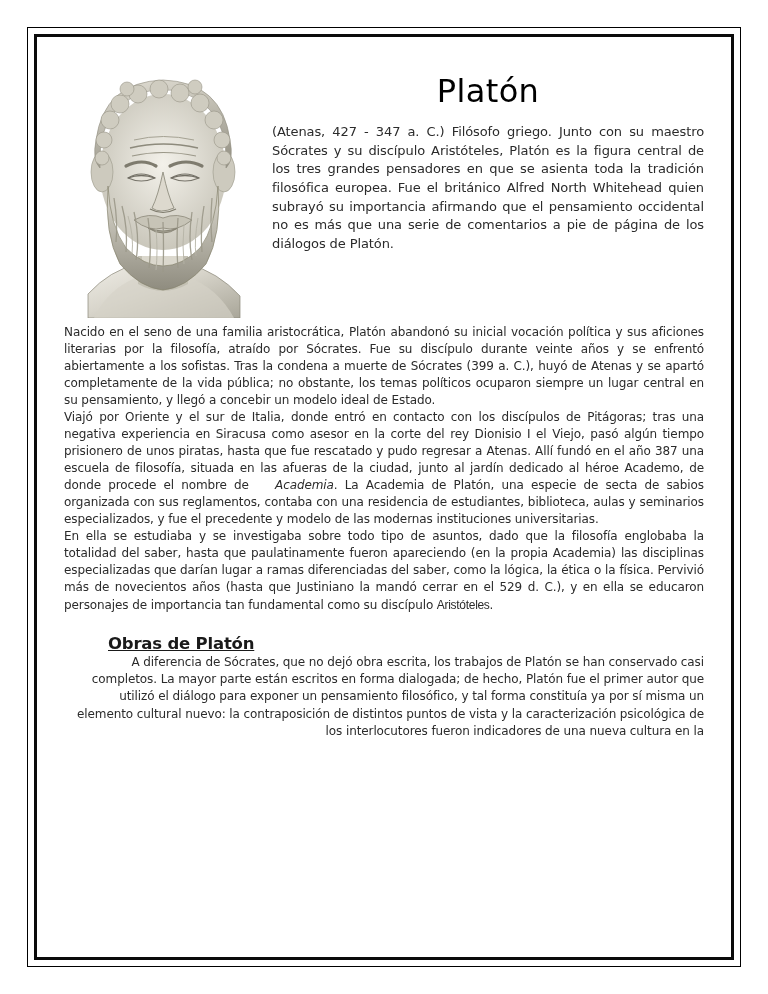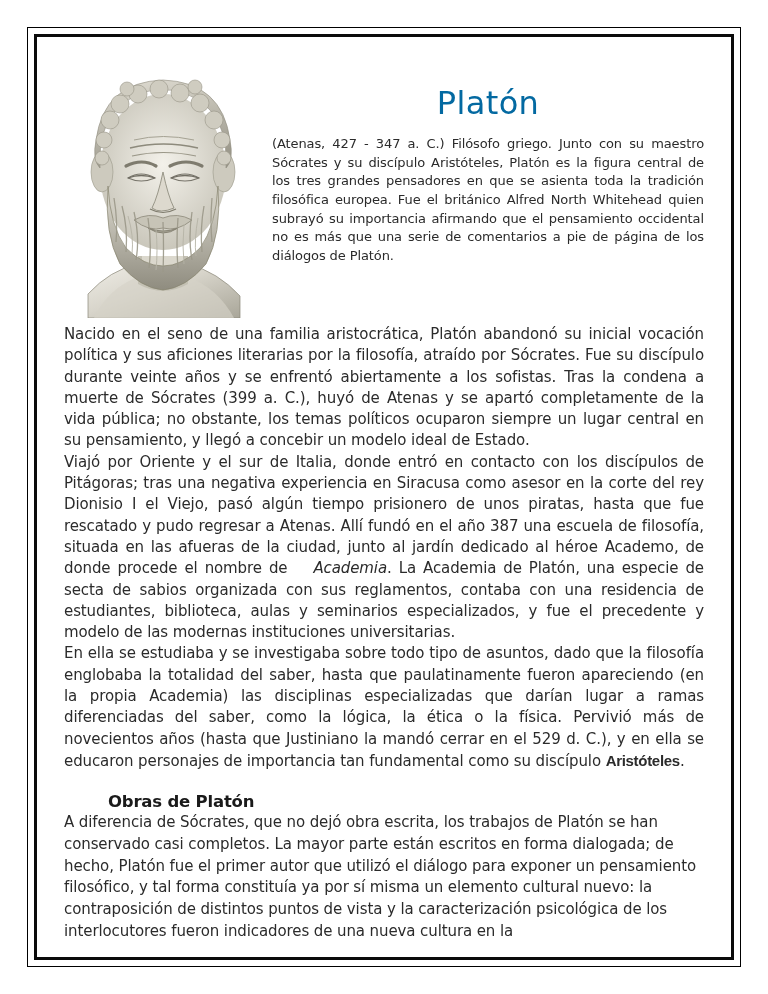--- a/index.html
+++ b/index.html
@@ -61,32 +61,32 @@
     position: relative;
     background: #ffffff;
     overflow: hidden;
   }
   .portrait svg { display: block; width: 100%; height: 100%; }
 
   
   .doc-title {
     font-size: 32px;
     font-weight: 400;
-    color: #0369a1;
+    color: #000000;
     text-align: center;
     letter-spacing: 0.4px;
-    margin: 34px 0 14px 0;
+    margin: 22px 0 14px 0;
     padding-left: 10px;
     line-height: 1.1;
   }
 
   
   p {
     margin: 0;
-    font-size: 15px;
+    font-size: 12px;
     line-height: 1.42;
     color: #2b2b2b;
     text-align: justify;
     text-justify: inter-word;
     letter-spacing: -0.1px;
   }
   p.intro {
     font-size: 13px;
     line-height: 1.43;
   }
@@ -98,32 +98,32 @@
     padding-top: 2px;
   }
 
   .heading {
     font-size: 16.5px;
     font-weight: bold;
     color: #1a1a1a;
     margin: 20px 0 1px 0;
     padding-left: 44px;
     letter-spacing: -0.2px;
+    text-decoration: underline;
   }
 
   .sec-obras p {
-    text-align: left;
+    text-align: right;
     line-height: 1.45;
   }
 
   em.work { font-style: italic; margin-left: 19px; }
   span.alt-font {
     font-family: "Liberation Sans", sans-serif;
     letter-spacing: -0.3px;
-    font-weight: bold;
   }
 </style>
 </head>
 <body>
 
 <div class="page">
 
   <div class="frame-outer"></div>
   <div class="frame-inner"></div>
 

